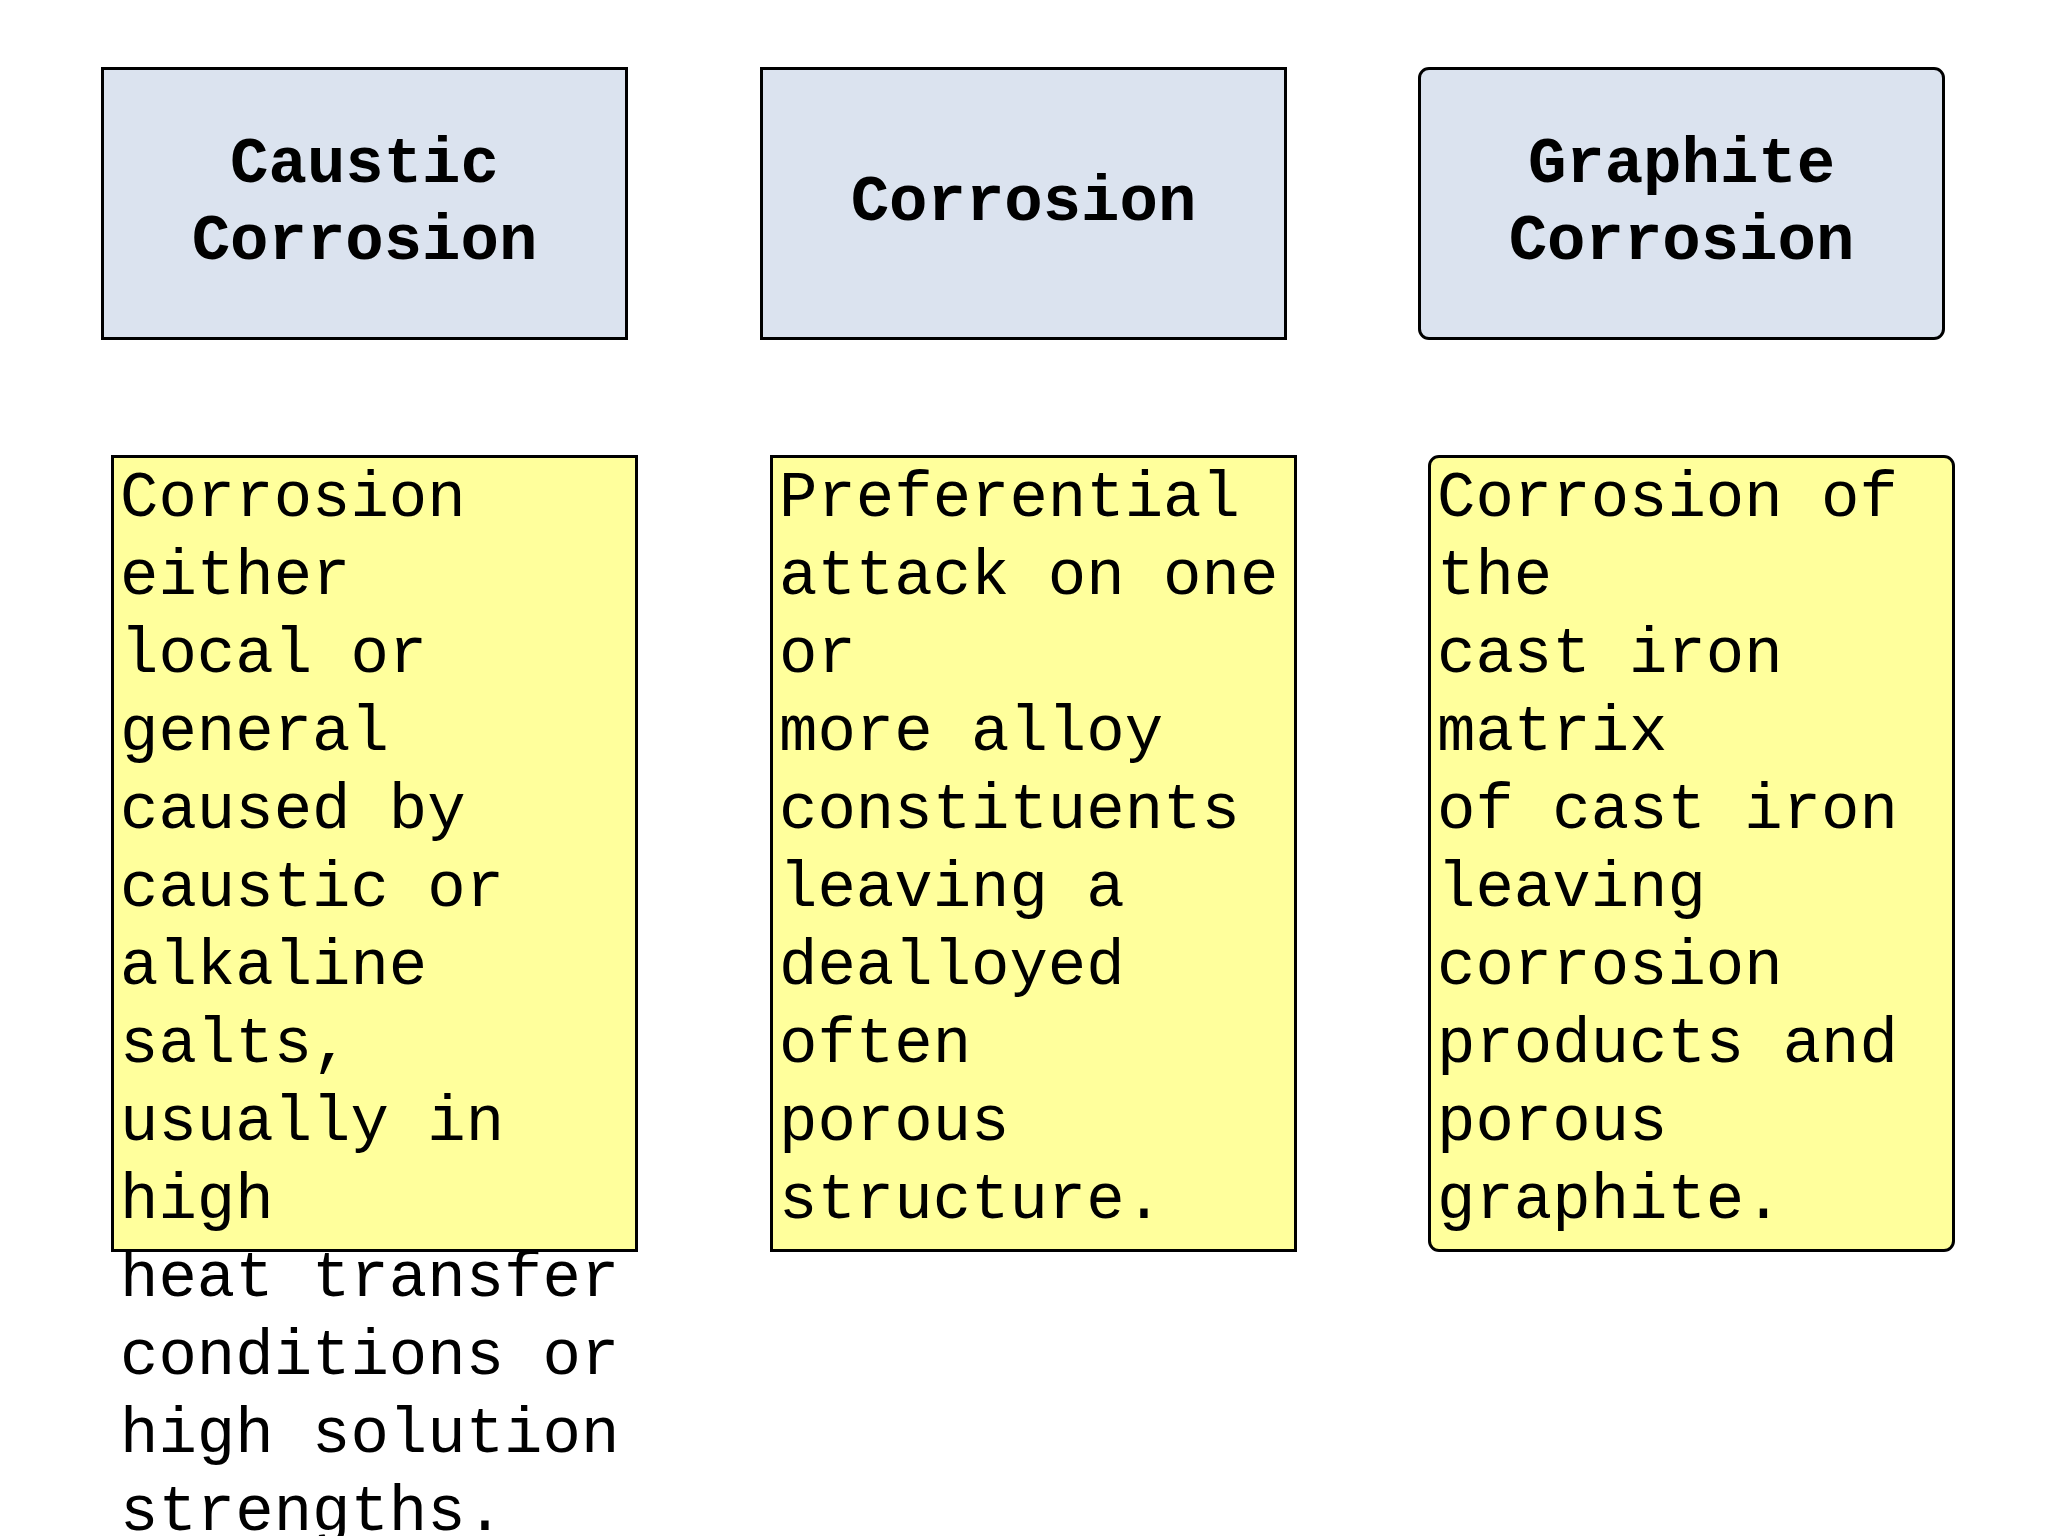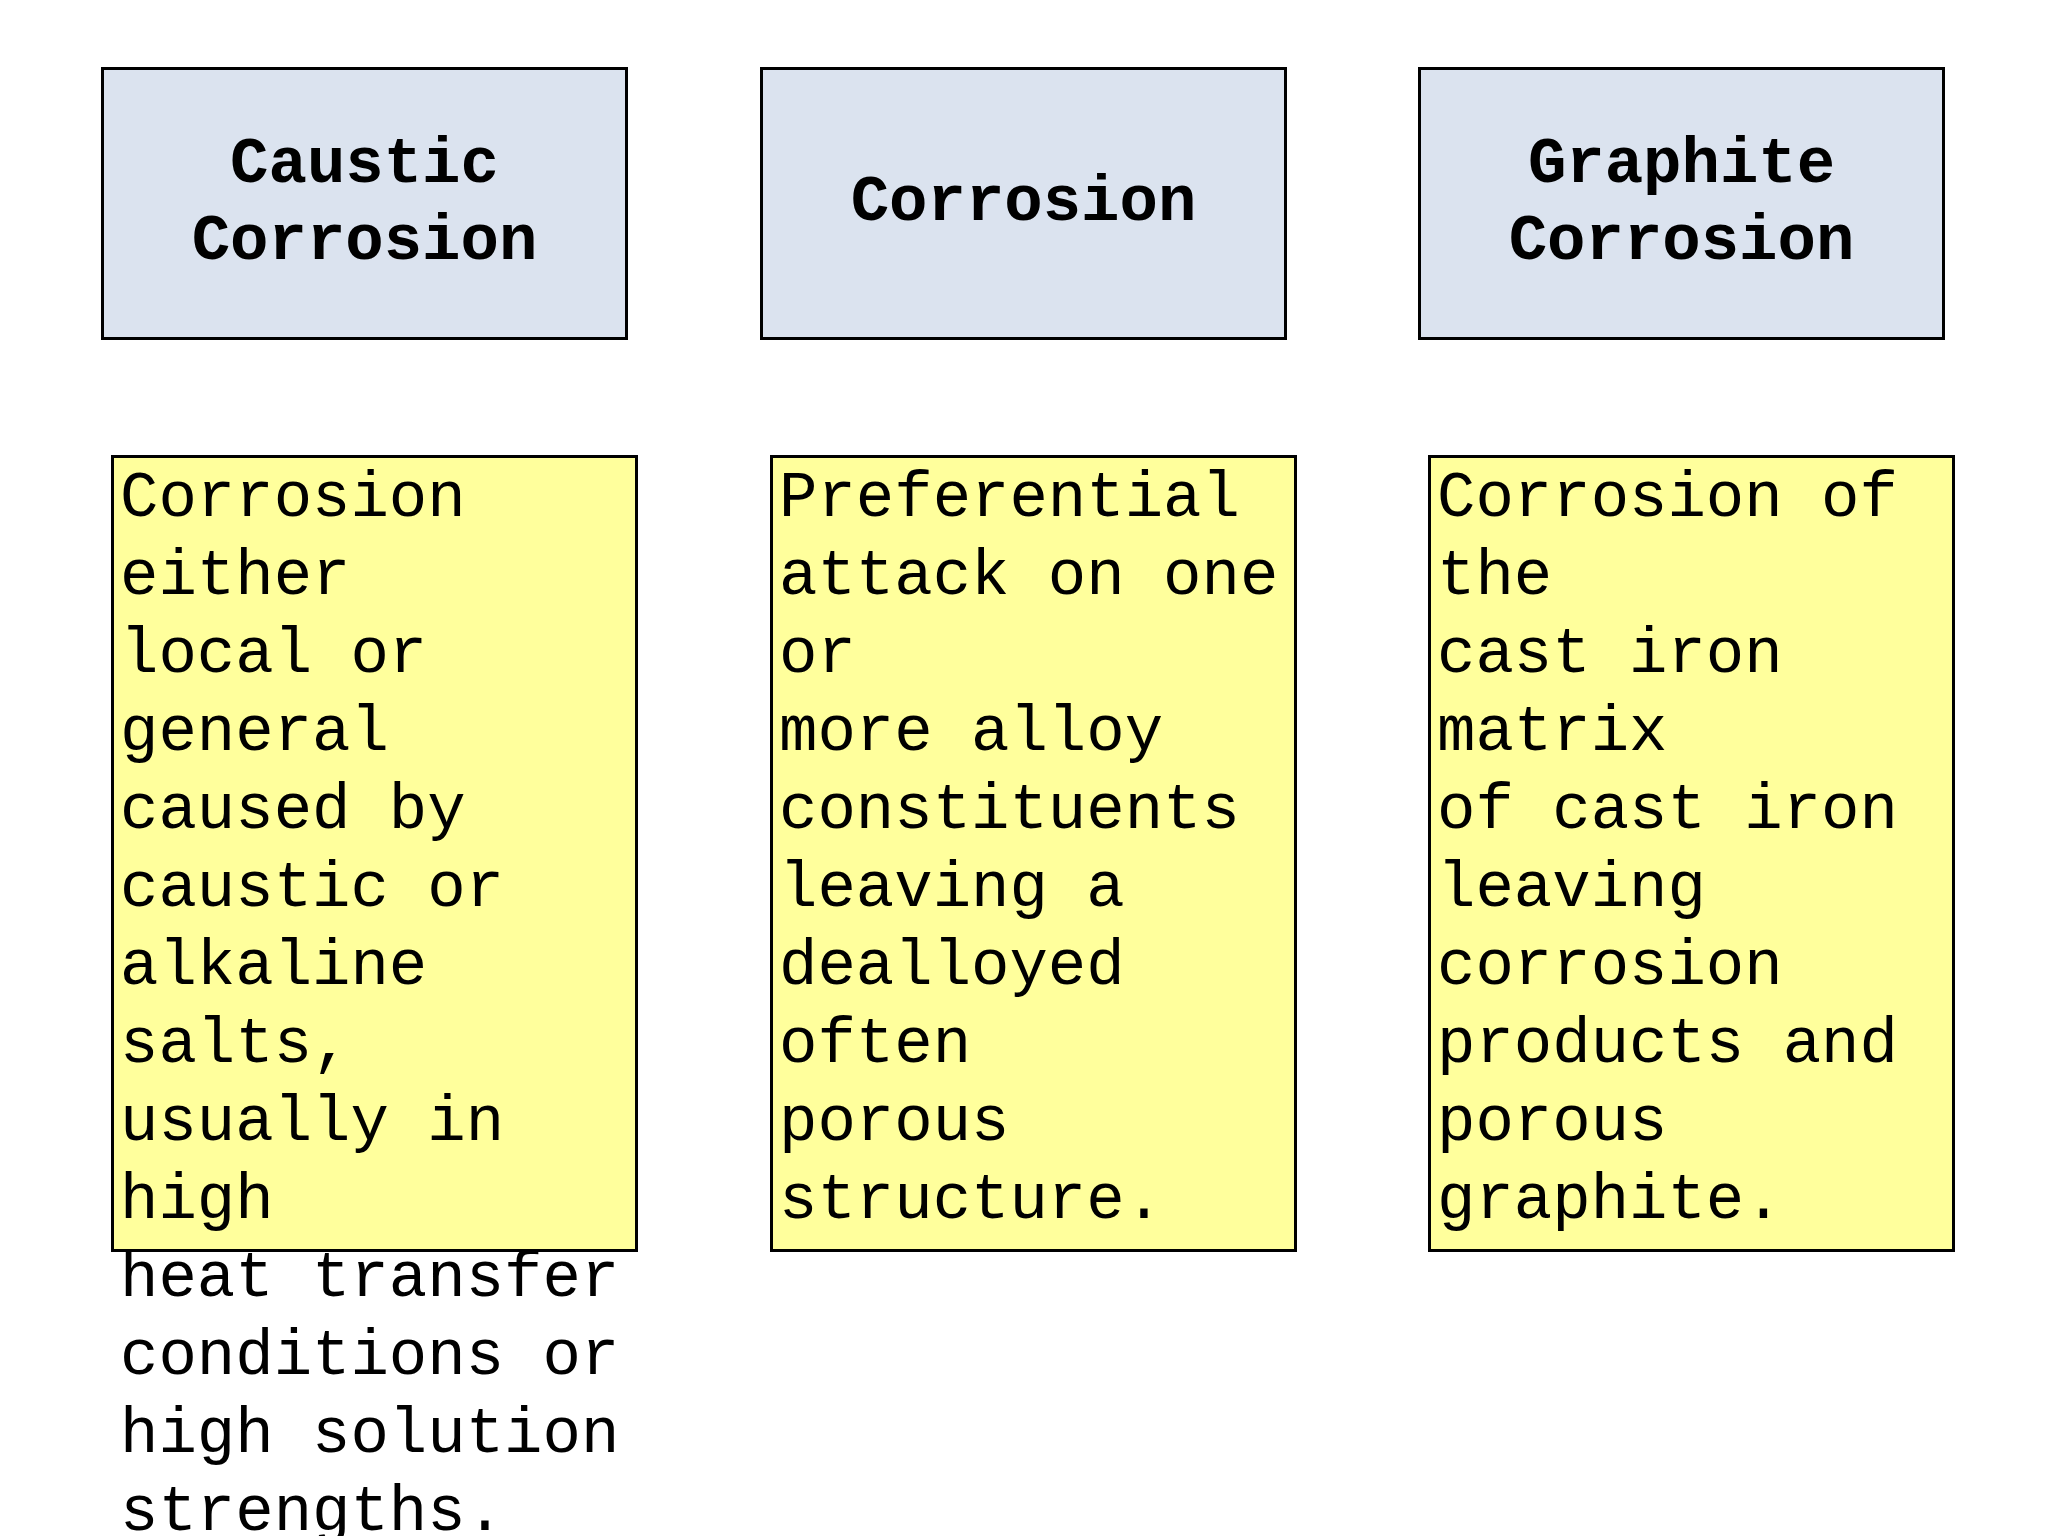--- a/index.html
+++ b/index.html
@@ -12,21 +12,21 @@
     width: 2048px;
     height: 1536px;
     background: #ffffff;
     font-family: Liberation Mono, monospace;
     color: #000000;
     overflow: hidden;
   }
   .col { position: absolute; width: 527px; box-sizing: border-box; }
   .col-1 { left: 101px; }
   .col-2 { left: 760px; }
-  .col-3 { left: 1418px; }
+  .col-3 { left: 1418px; border-radius: 11px; }
 
   .header-box {
     top: 67px;
     height: 273px;
     background: #dbe3ef;
     border: 3px solid #000000;
     display: flex;
     align-items: center;
     justify-content: center;
     text-align: center;

